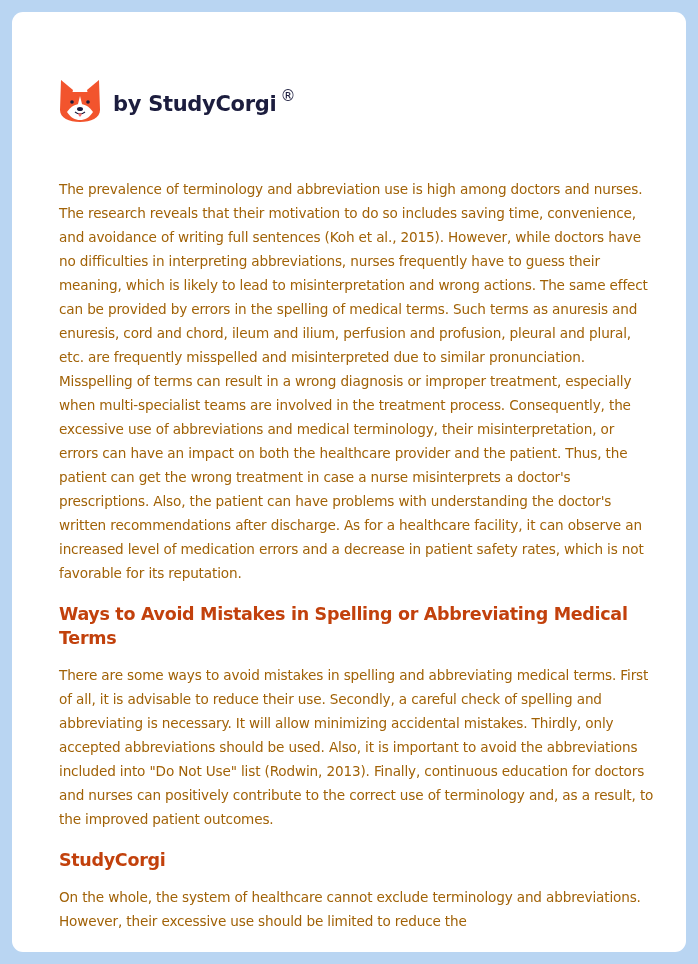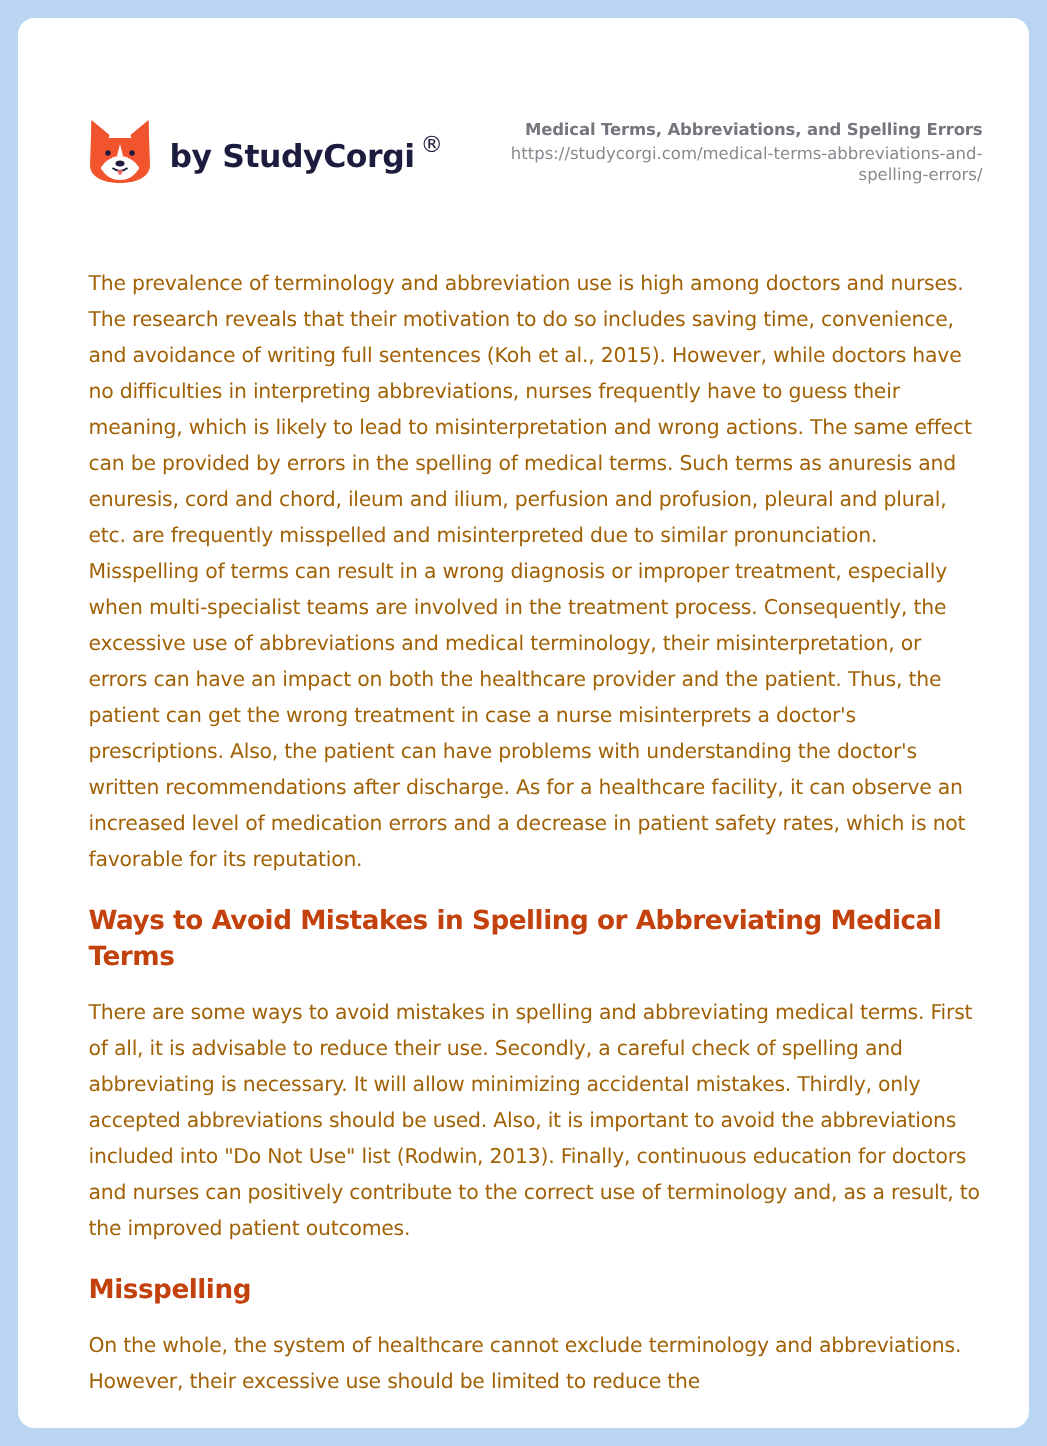--- a/index.html
+++ b/index.html
@@ -139,26 +139,22 @@
         <circle cx="29" cy="26" r="1.8" fill="#1c1d3e"></circle>
 
         <ellipse cx="21" cy="33" rx="3" ry="2" fill="#1c1d3e"></ellipse>
 
         <path d="M16 36 Q21 40 26 36" stroke="#1c1d3e" stroke-width="1.2" fill="none"></path>
 
         <path d="M19 37.5 Q21 44 23 37.5 Z" fill="#f26b6b"></path>
       </svg>
       <span class="brand"><span>by StudyCorgi</span><span class="brand-reg">®</span></span>
     </div>
-    <div class="source">
-      <div class="source-title">Medical Terms, Abbreviations, and Spelling Errors</div>
-      <div class="source-url">https://studycorgi.com/medical-terms-abbreviations-and-spelling-errors/</div>
-    </div>
   </div>
 
   <div class="content">
     <p>The prevalence of terminology and abbreviation use is high among doctors and nurses. The research reveals that their motivation to do so includes saving time, convenience, and avoidance of writing full sentences (Koh et al., 2015). However, while doctors have no difficulties in interpreting abbreviations, nurses frequently have to guess their meaning, which is likely to lead to misinterpretation and wrong actions. The same effect can be provided by errors in the spelling of medical terms. Such terms as anuresis and enuresis, cord and chord, ileum and ilium, perfusion and profusion, pleural and plural, etc. are frequently misspelled and misinterpreted due to similar pronunciation. Misspelling of terms can result in a wrong diagnosis or improper treatment, especially when multi-specialist teams are involved in the treatment process. Consequently, the excessive use of abbreviations and medical terminology, their misinterpretation, or errors can have an impact on both the healthcare provider and the patient. Thus, the patient can get the wrong treatment in case a nurse misinterprets a doctor's prescriptions. Also, the patient can have problems with understanding the doctor's written recommendations after discharge. As for a healthcare facility, it can observe an increased level of medication errors and a decrease in patient safety rates, which is not favorable for its reputation.</p>
     <h2 class="h2-ways">Ways to Avoid Mistakes in Spelling or Abbreviating Medical Terms</h2>
     <p>There are some ways to avoid mistakes in spelling and abbreviating medical terms. First of all, it is advisable to reduce their use. Secondly, a careful check of spelling and abbreviating is necessary. It will allow minimizing accidental mistakes. Thirdly, only accepted abbreviations should be used. Also, it is important to avoid the abbreviations included into "Do Not Use" list (Rodwin, 2013). Finally, continuous education for doctors and nurses can positively contribute to the correct use of terminology and, as a result, to the improved patient outcomes.</p>
-    <h2 class="h2-conclusion">Misspelling</h2>
+    <h2 class="h2-conclusion">StudyCorgi</h2>
     <p>On the whole, the system of healthcare cannot exclude terminology and abbreviations. However, their excessive use should be limited to reduce the</p>
   </div>
 </div>
 
 </body></html>

